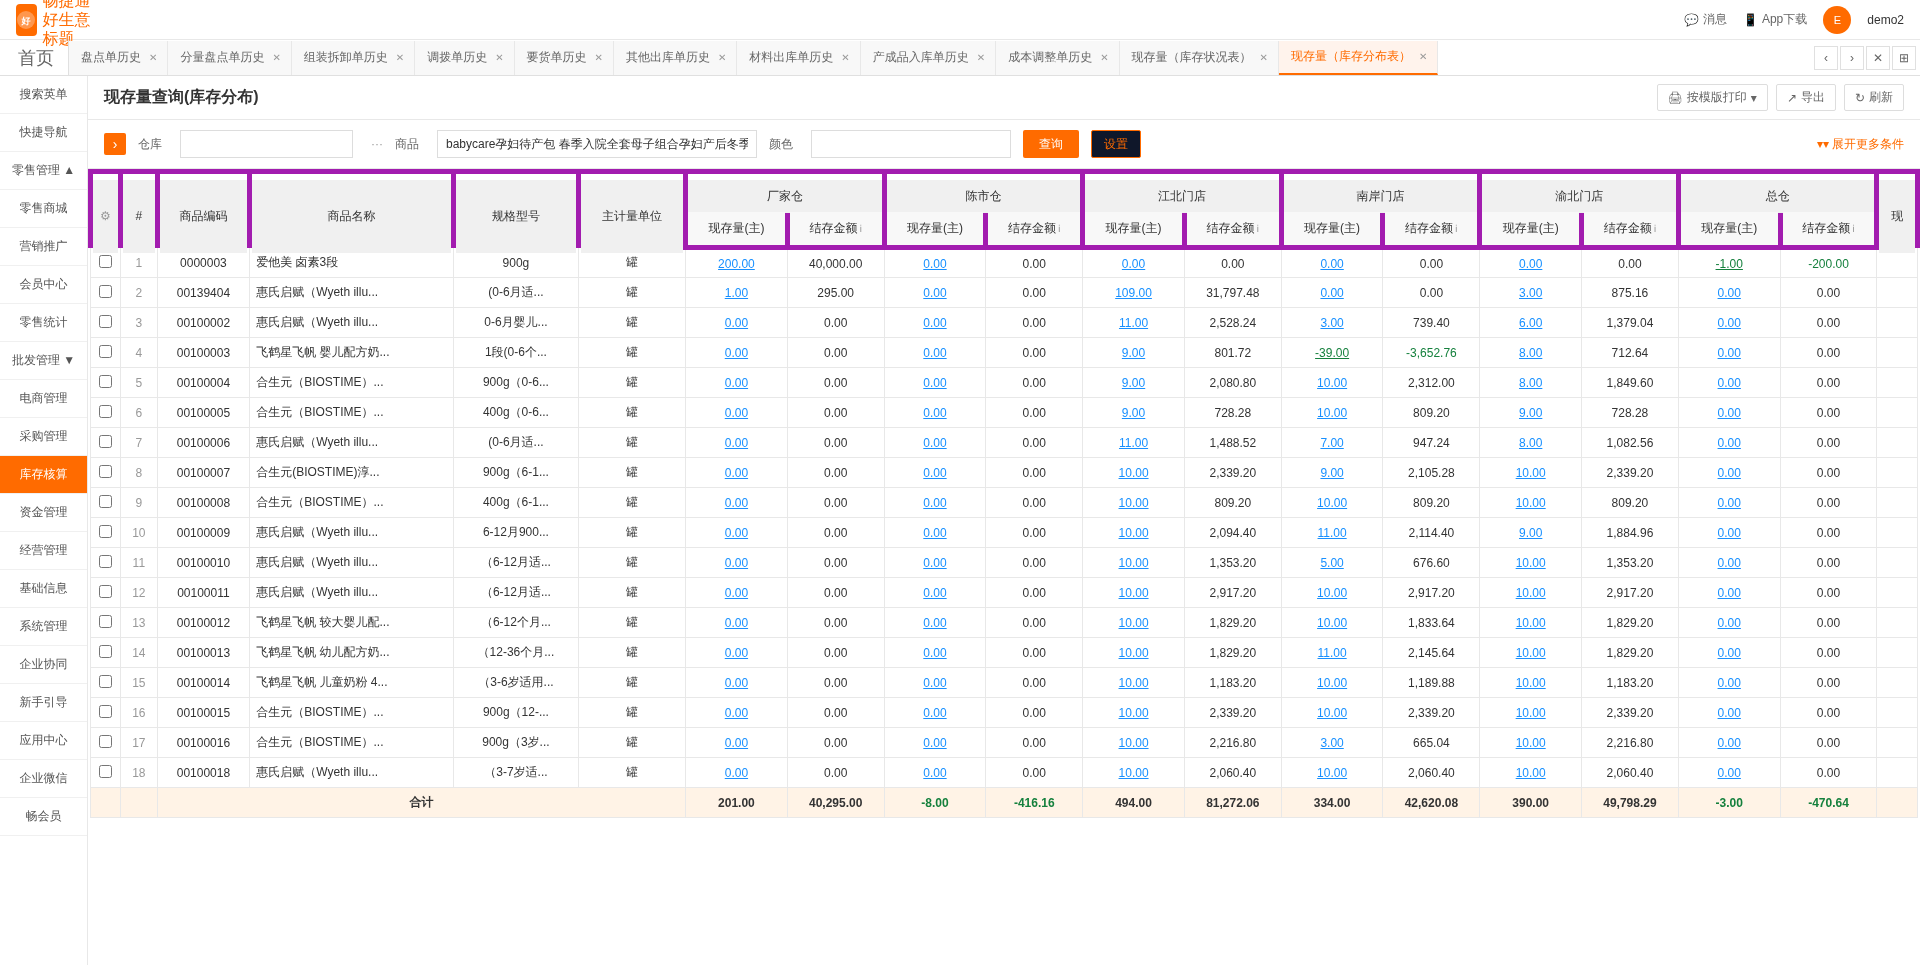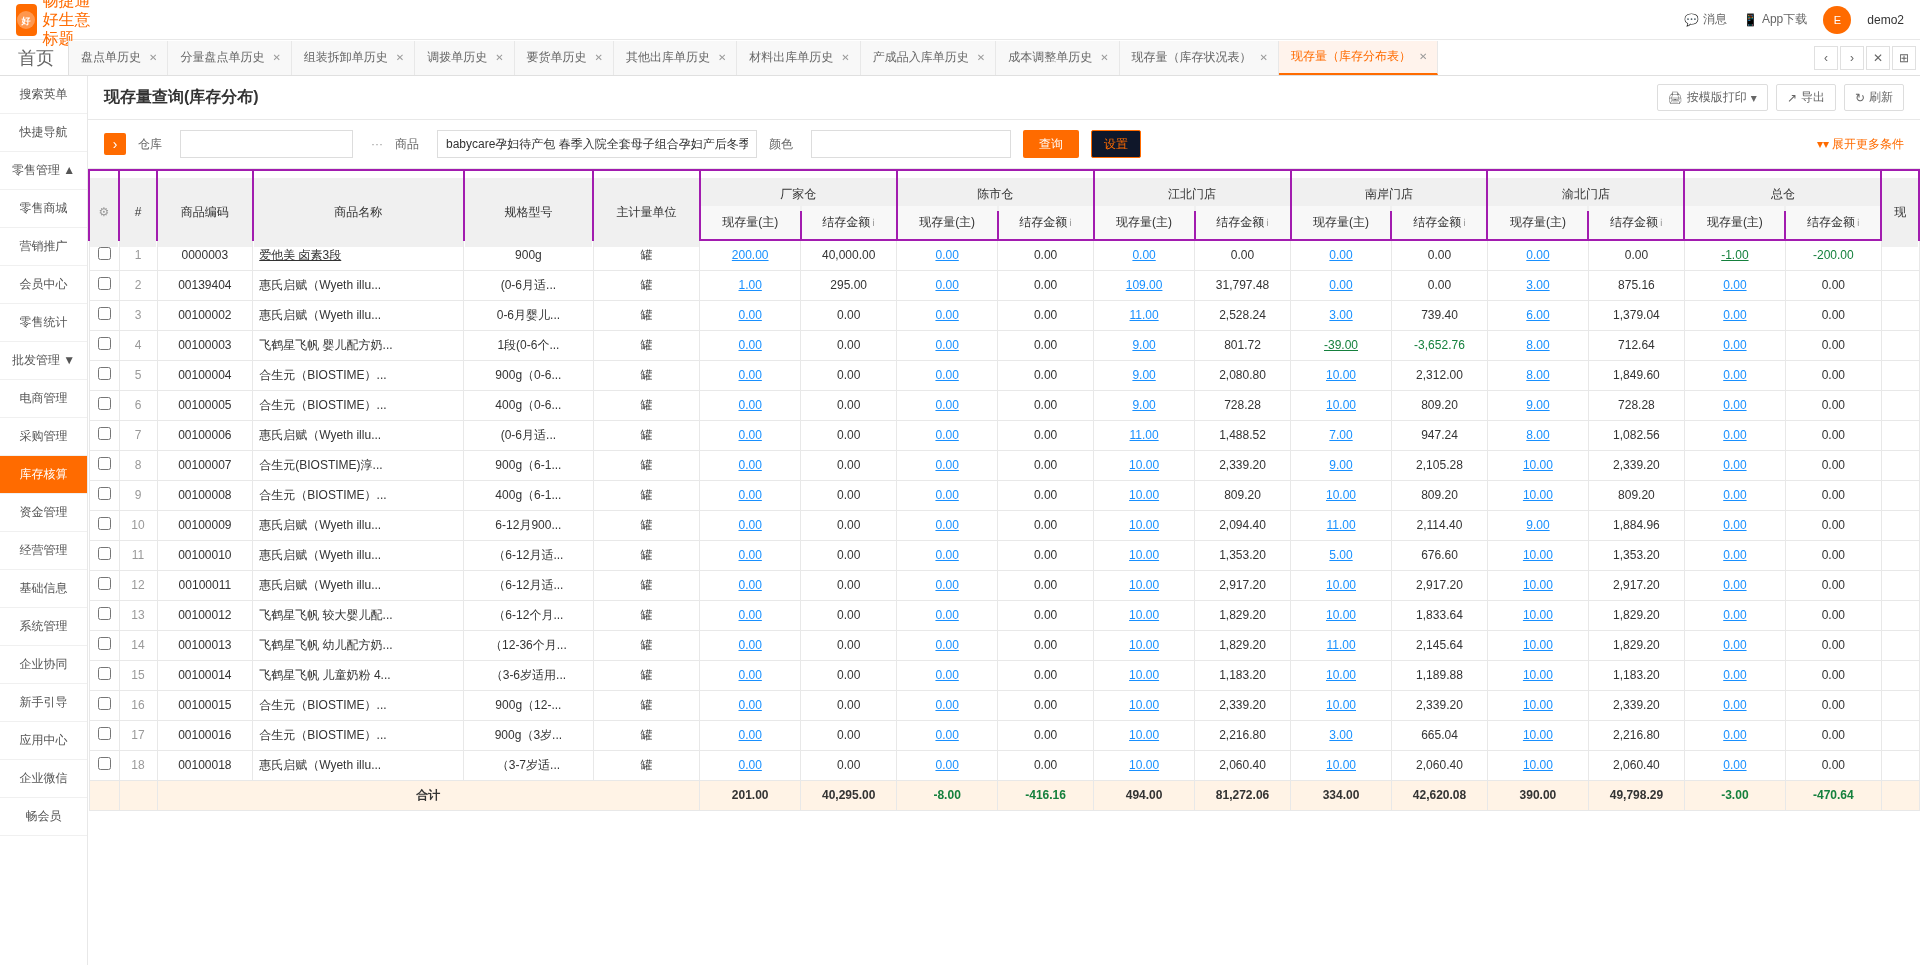--- a/index.html
+++ b/index.html
@@ -51,21 +51,21 @@
     .filter-input-color { min-width: 200px; }
     .filter-dots { color: #999; cursor: pointer; }
     .search-btn { background: #ff6b00; color: #fff; border: none; padding: 5px 16px; font-size: 12px; cursor: pointer; border-radius: 2px; height: 28px; }
     .setting-btn { background: #0f172a; color: #ff6b00; border: 1px solid #ff6b00; padding: 4px 12px; font-size: 12px; cursor: pointer; border-radius: 2px; height: 28px; }
     .expand-btn { color: #ff6b00; font-size: 12px; cursor: pointer; display: flex; align-items: center; gap: 3px; margin-left: auto; }
     .orange-arrow-btn { background: #ff6b00; color: #fff; border: none; width: 22px; height: 22px; cursor: pointer; font-size: 14px; border-radius: 2px; display: flex; align-items: center; justify-content: center; }
 
     
     .table-container { flex: 1; overflow: auto; background: #fff; margin: 0; }
     table { width: 100%; border-collapse: collapse; font-size: 12px; min-width: 1600px; }
-    thead th { background: #f8f8f8; padding: 8px 6px; text-align: center; border: 2px solid #a21caf; font-weight: normal; color: #333; white-space: nowrap; position: sticky; top: 8px; z-index: 2; }
+    thead th { background: #f8f8f8; padding: 8px 6px; text-align: center; border: 5px solid #a21caf; font-weight: normal; color: #333; white-space: nowrap; position: sticky; top: 8px; z-index: 2; }
     thead th.group-header { background: #f0f0f0; border-bottom: none; }
     tbody td { padding: 6px 6px; text-align: center; border: 1px solid #e8e8e8; color: #333; white-space: nowrap; }
     tbody tr.summary-row { background: #fff3e6; font-weight: bold; }
     .num-link { color: #1890ff; text-decoration: underline; cursor: pointer; }
     .num-negative { color: #15803d; }
     .row-index { color: #999; }
     .settings-icon { color: #999; cursor: pointer; }
     .info-icon { color: #999; font-size: 10px; cursor: pointer; margin-left: 2px; }
 
     
@@ -266,21 +266,21 @@
             <th>结存金额<span class="info-icon">ℹ</span></th>
             <th>现存量(主)</th>
             <th>结存金额<span class="info-icon">ℹ</span></th>
           </tr>
         </thead>
         <tbody id="table-body">
         <tr>
     <td><input type="checkbox" style=""></td>
     <td class="row-index">1</td>
     <td>0000003</td>
-    <td style="text-align:left;text-decoration:underline;">爱他美 卤素3段</td>
+    <td style="text-align:left;">爱他美 卤素3段</td>
     <td>900g</td>
     <td>罐</td>
     <td><span class="num-link ">200.00</span></td>
     <td class="">40,000.00</td>
     <td><span class="num-link ">0.00</span></td>
     <td class="">0.00</td>
     <td><span class="num-link ">0.00</span></td>
     <td class="">0.00</td>
     <td><span class="num-link ">0.00</span></td>
     <td class="">0.00</td>

